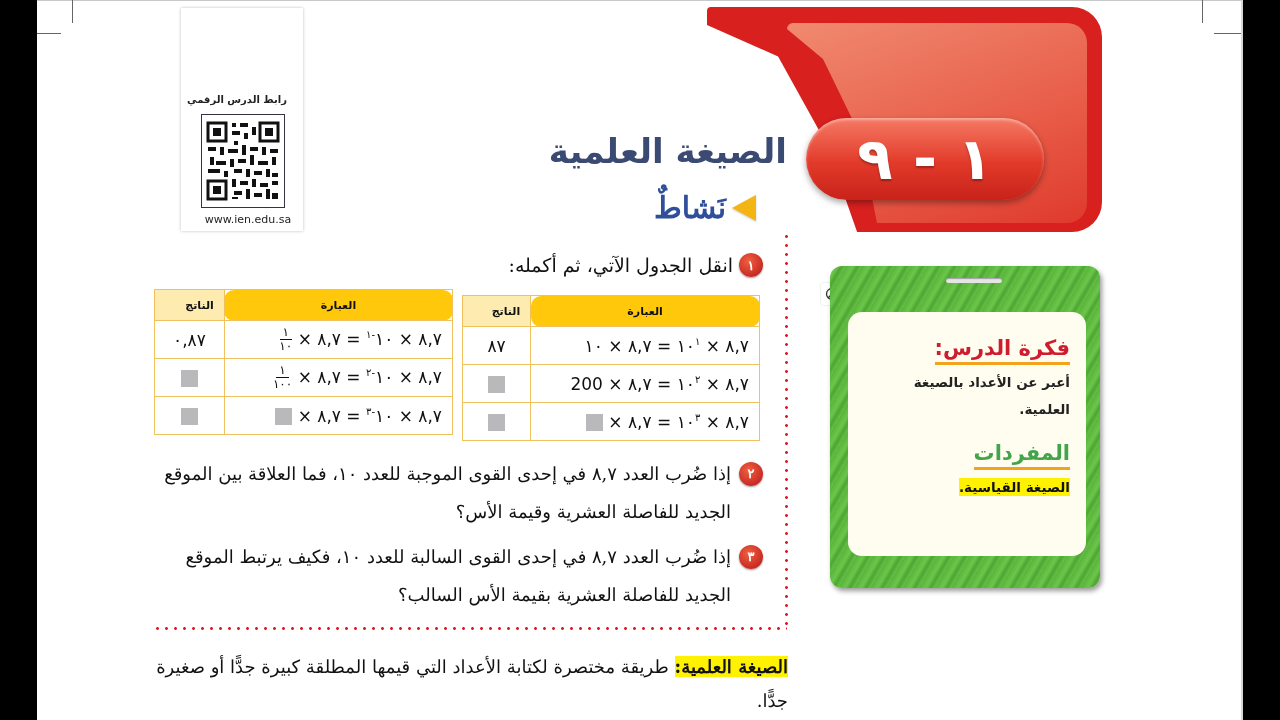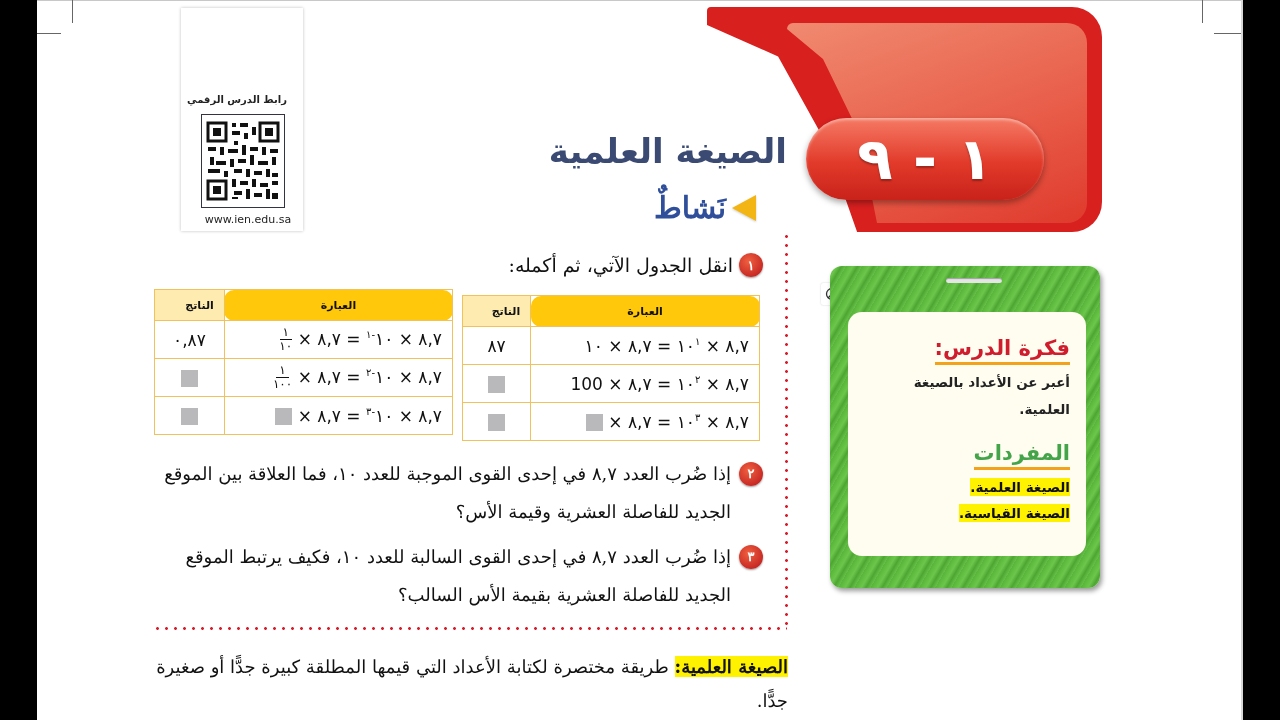--- a/index.html
+++ b/index.html
@@ -160,21 +160,21 @@
   <tbody>
       <tr>
     <th class="expr-h">العبارة</th>
     <th class="res-h">الناتج</th>
   </tr>
   <tr>
     <td class="expr"><span>٨,٧ × ١٠</span><sup>١</sup> = <span>٨,٧ × ١٠</span></td>
     <td class="res">٨٧</td>
   </tr>
   <tr>
-    <td class="expr"><span>٨,٧ × ١٠</span><sup>٢</sup> = <span>٨,٧ × 100</span></td>
+    <td class="expr"><span>٨,٧ × ١٠</span><sup>٢</sup> = <span>٨,٧ × 200</span></td>
     <td class="res"><span class="blank"></span></td>
   </tr>
   <tr>
     <td class="expr"><span>٨,٧ × ١٠</span><sup>٣</sup> = <span>٨,٧ ×</span> <span class="blank"></span></td>
     <td class="res"><span class="blank"></span></td>
   </tr>
 </tbody>
   </table>
 
 <table class="math t-left">
@@ -223,16 +223,15 @@
       <line x1="3" y1="11" x2="11" y2="3" stroke="#333" stroke-width="1.3"></line>
     </svg>
 </div>
 
 <div class="sidebar-card">
   <div class="card-slot"></div>
   <div class="card-inner">
     <div class="idea-title">فكرة الدرس:</div>
     <div class="idea-text">أعبر عن الأعداد بالصيغة العلمية.</div>
     <div class="vocab-title">المفردات</div>
-    <div class="vocab-item"><span>الصيغة العلمية.</span></div>
     <div class="vocab-item"><span>الصيغة القياسية.</span></div>
   </div>
 </div>
 
 </body></html>

